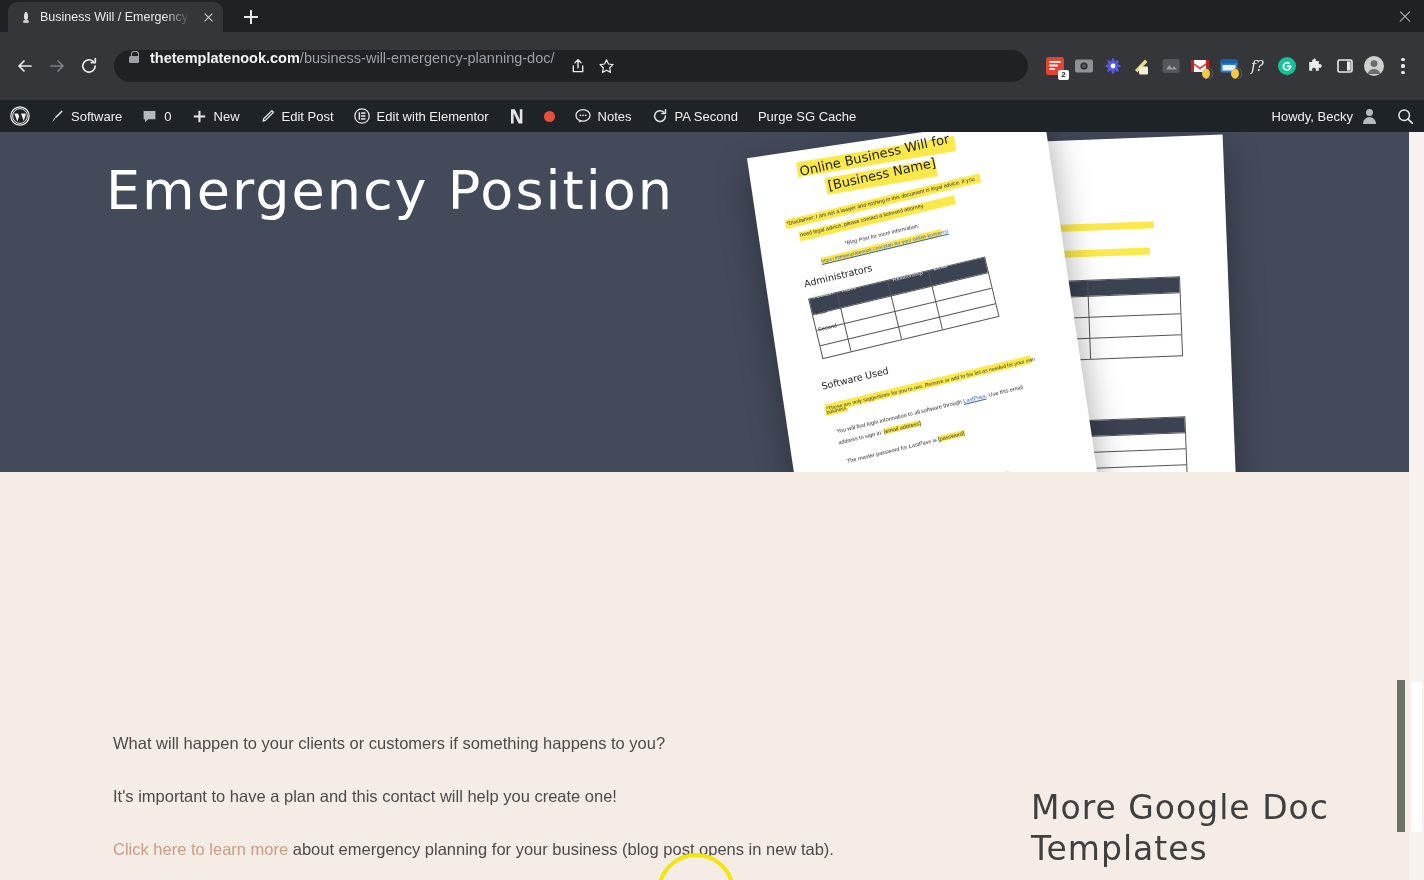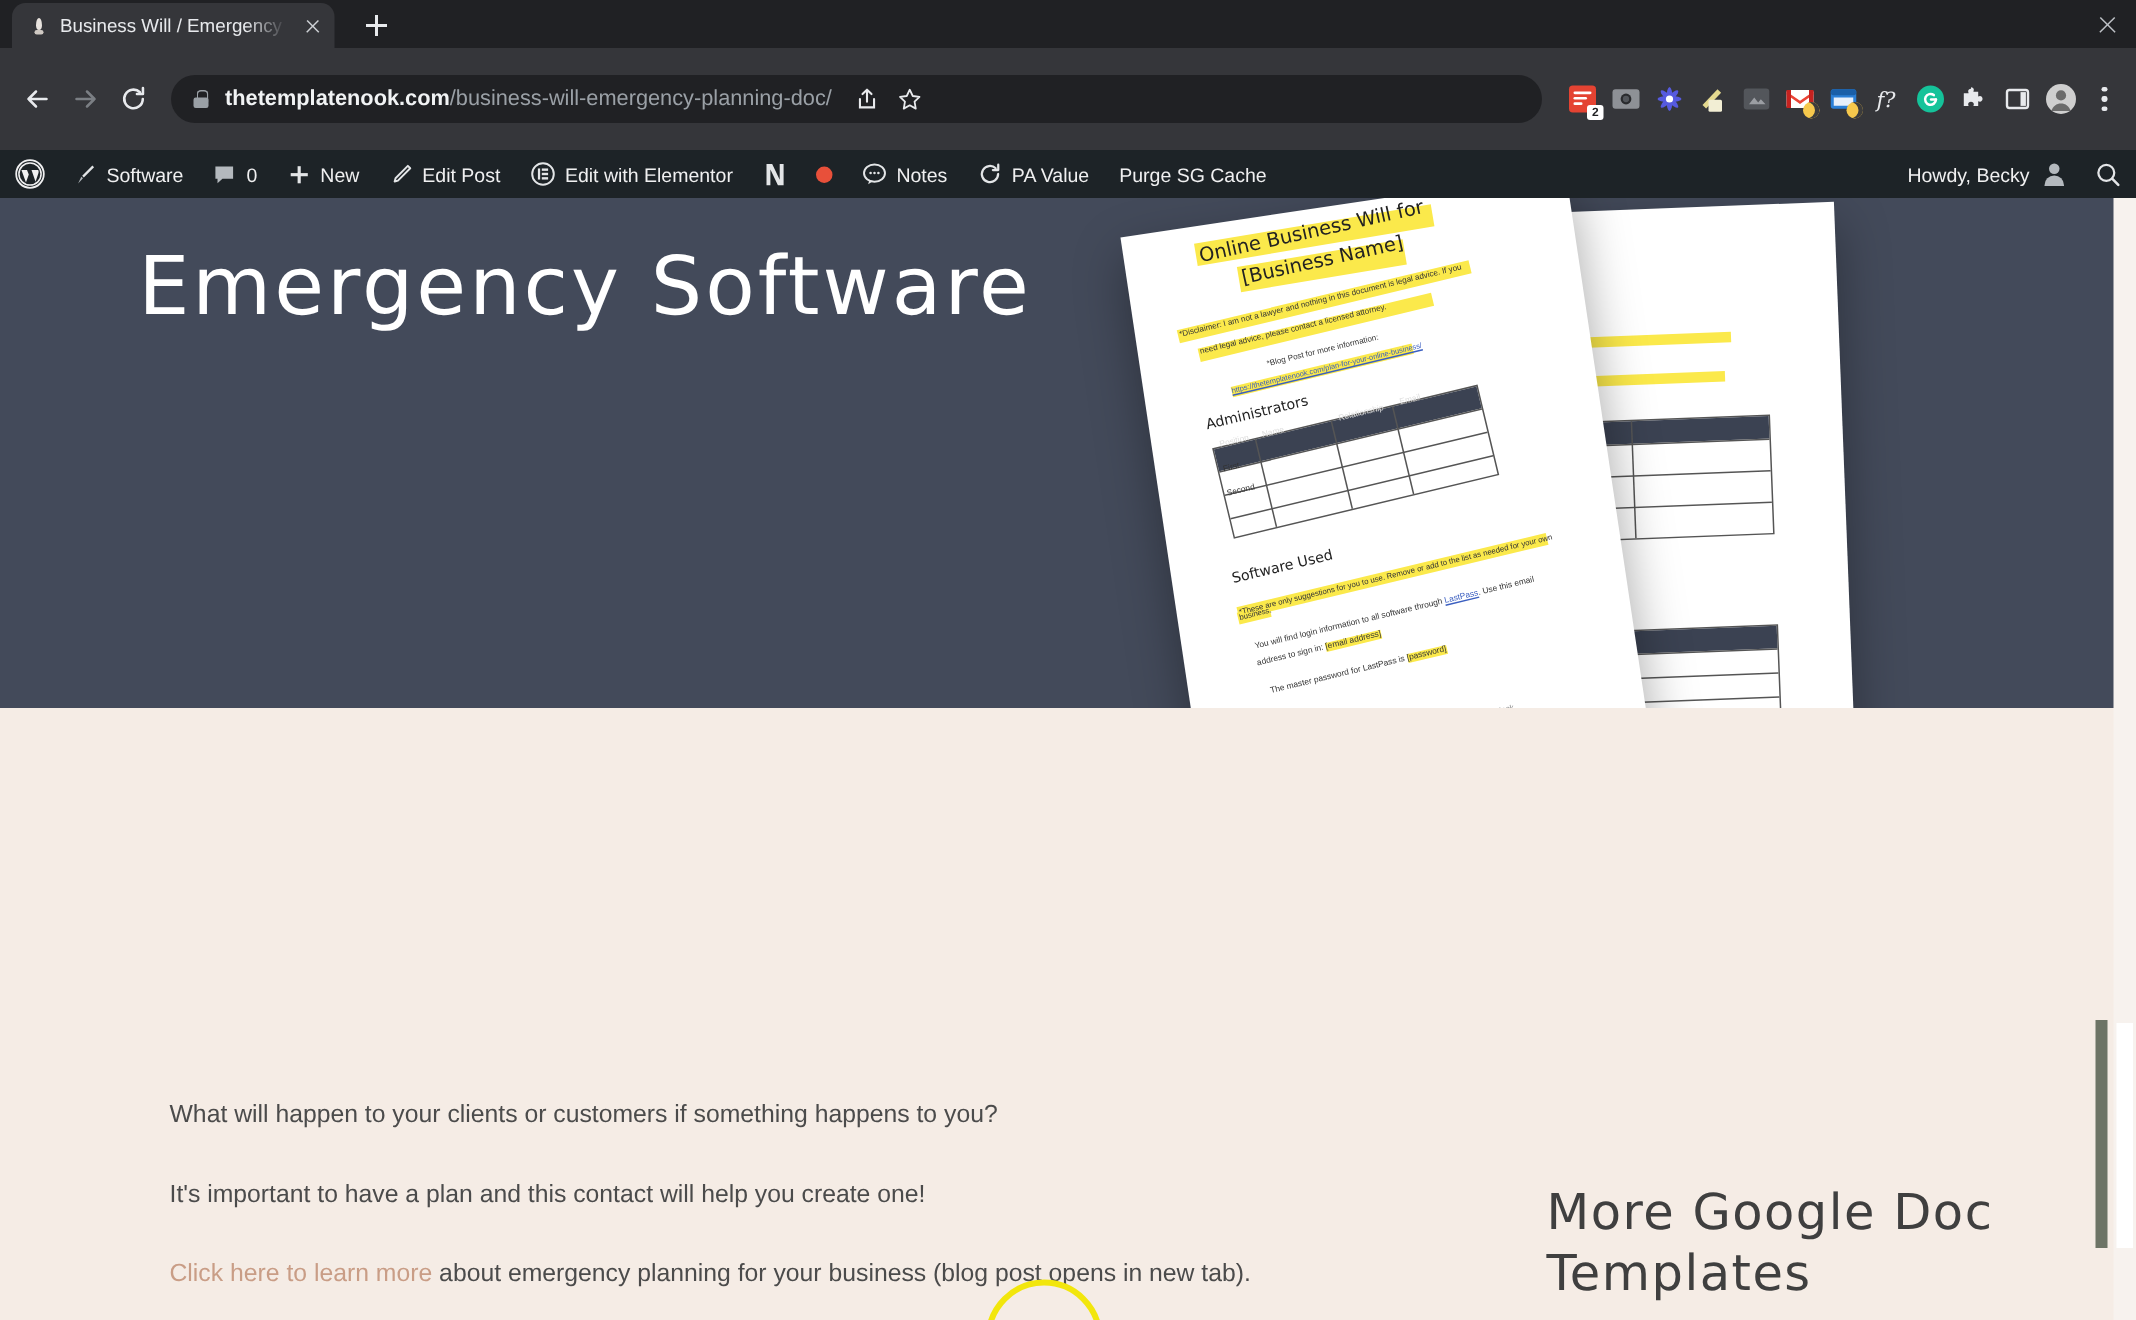--- a/index.html
+++ b/index.html
@@ -81,21 +81,21 @@
     display: flex; align-items: center; padding: 0 10px; gap: 2px;
   }
   .nav-btn {
     width: 30px; height: 30px; flex: 0 0 30px;
     display: flex; align-items: center; justify-content: center;
     border-radius: 50%;
   }
   .nav-btn svg { display: block; }
   .omnibox {
     flex: 1 1 auto; height: 32px; background: #202124;
-    border-radius: 16px; display: flex; align-items: center;
+    border-radius: 16px; display: flex; 
     padding: 0 14px; margin: 0 8px; gap: 10px; min-width: 0;
   }
   .lock-icon { width: 12px; height: 14px; flex: 0 0 12px; position: relative; }
   .lock-icon::before {
     content: ""; position: absolute; left: 1px; bottom: 1px;
     width: 10px; height: 7px; background: #9aa0a6; border-radius: 1.5px;
   }
   .lock-icon::after {
     content: ""; position: absolute; left: 3px; top: 1px;
     width: 6px; height: 7px; border: 1.6px solid #9aa0a6;
@@ -468,21 +468,21 @@
         <circle cx="10.6" cy="7.3" r=".85" fill="#e3e5e7"></circle>
       </svg>
     <span>Notes</span>
   </div>
 
   <div class="wp-item">
     <svg width="16" height="16" viewBox="0 0 16 16">
         <path d="M13.4 8a5.4 5.4 0 1 1-1.6-3.8" stroke="#e3e5e7" stroke-width="1.5" fill="none" stroke-linecap="round"></path>
         <path d="M13.5 1.8v3.6h-3.6" stroke="#e3e5e7" stroke-width="1.5" fill="none" stroke-linecap="round" stroke-linejoin="round"></path>
       </svg>
-    <span>PA Value</span>
+    <span>PA Second</span>
   </div>
 
   <div class="wp-item">
     <span>Purge SG Cache</span>
   </div>
 
   <div class="wp-right">
     <div class="howdy">
       <span>Howdy, Becky</span>
       <span class="avatar-sm"></span>
@@ -493,21 +493,21 @@
           <path d="M11.1 11.1l4.1 4.1" stroke="#e3e5e7" stroke-width="1.7" stroke-linecap="round"></path>
         </svg>
     </div>
   </div>
 </div>
 
 <div id="page">
 
   <div class="hero">
     <div class="hero-title">
-      <span>Emergency Software</span>
+      <span>Emergency Position</span>
     </div>
 
     <div class="docs">
 
       <div class="doc doc-back">
         <div class="dl hl" style="left:-10px; top:84px; width:230px;"></div>
         <div class="dl hl" style="left:-10px; top:110px; width:225px;"></div>
         <div class="tbl" style="left:94px; top:140px; width:150px; height:80px;">
           <div class="thead"></div>
           <div class="trow" style="top:15px;"></div>

